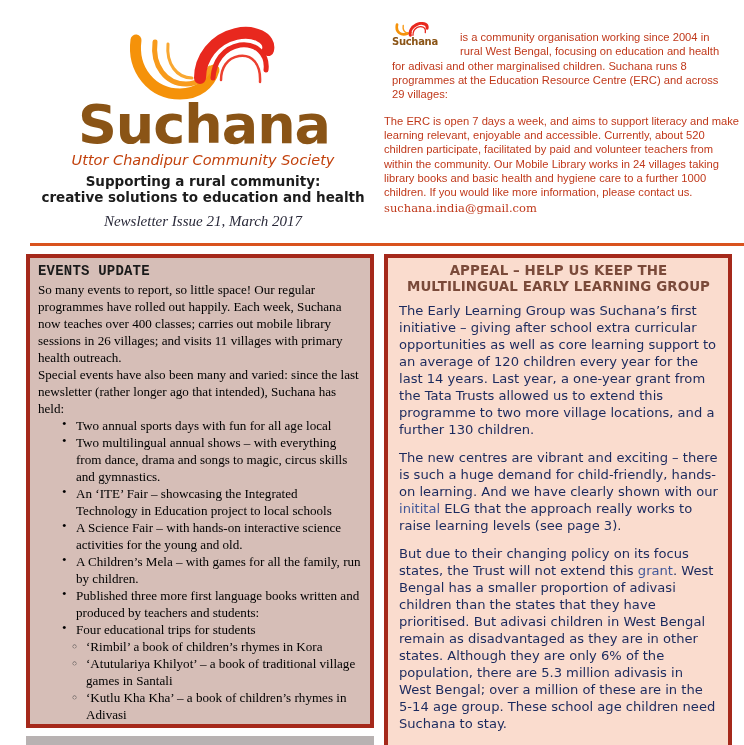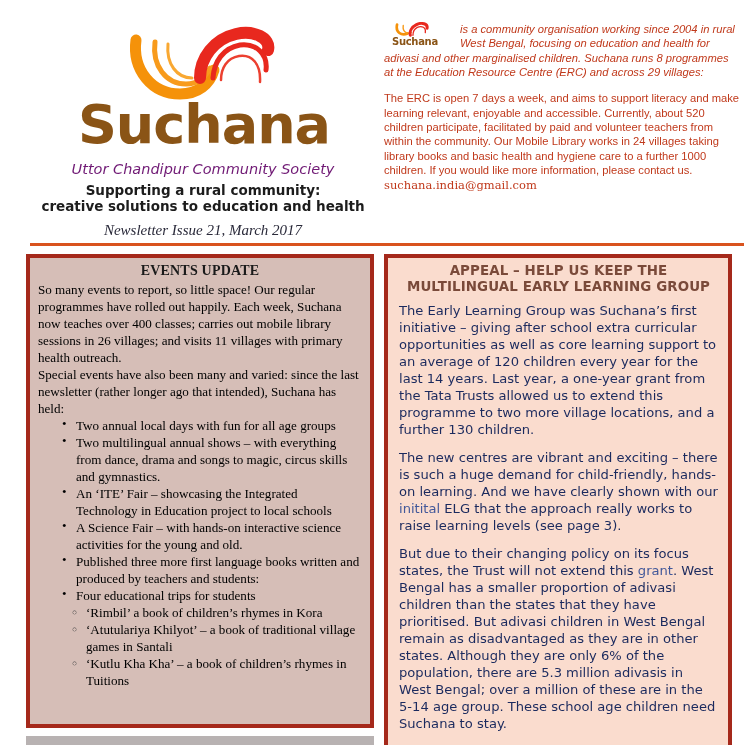--- a/index.html
+++ b/index.html
@@ -45,22 +45,21 @@
     color: #8a5416;
     letter-spacing: -1px;
     line-height: 1;
     margin-top: -6px;
     margin-left: 28px;
   }
   .brand-sub1 {
     font-family: "DejaVu Sans", sans-serif;
     font-size: 14.5px;
     font-style: italic;
-    color: #701a75;
-    margin-top: 9px;
+    color: #c2410c;
     margin-left: 26px;
   }
   .brand-sub2 {
     font-family: "DejaVu Sans", sans-serif;
     font-size: 13.5px;
     font-weight: bold;
     color: #1c1c1c;
     text-align: center;
     line-height: 1.22;
     margin-top: 5px;
@@ -94,21 +93,21 @@
   .inline-logo .il-word {
     position: absolute;
     left: 2px;
     bottom: -1px;
     font-family: "DejaVu Sans", sans-serif;
     font-size: 10px;
     font-weight: bold;
     color: #8a5416;
     letter-spacing: -0.3px;
   }
-  .intro-p { margin: 0; font-style: italic; }
+  .intro-p { margin: 8px; }
   .prog-list { font-weight: bold; margin: 0; }
   .erc-p { margin: 12px 0 0 0; }
   .email-line {
     text-align: left;
     margin-top: 1px;
     font-family: "DejaVu Serif", serif;
     font-size: 11.5px;
     color: #c0391b;
   }
 
@@ -144,25 +143,25 @@
     height: 474px;
   }
   .box-appeal {
     width: 348px;
     background: #fadcce;
     padding: 5px 10px 6px 11px;
     height: 547px;
   }
 
   .head-events {
-    font-family: Liberation Serif, serif;
+    font-family: Liberation Mono, monospace;
     font-size: 14px;
     font-weight: bold;
     color: #1a1a1a;
-    text-align: center;
+    text-align: left;
     letter-spacing: 0.2px;
     margin-bottom: 2px;
   }
   .events-body {
     font-family: Liberation Serif, serif;
     font-size: 13.1px;
     color: #000000;
     line-height: 1.30;
   }
   .events-body p { margin: 0; }
@@ -272,31 +271,32 @@
 <div class="rule-orange"></div>
 
 <div class="columns">
 
   <div class="box box-events">
     <div class="head-events">EVENTS UPDATE</div>
     <div class="events-body">
       <p>So many events to report, so little space! Our regular programmes have rolled out happily. Each week, Suchana now teaches over 400 classes; carries out mobile library sessions in 26 villages; and visits 11 villages with primary health outreach.</p>
       <p>Special events have also been many and varied: since the last newsletter (rather longer ago that intended), Suchana has held:</p>
       <ul>
-        <li>Two annual local days with fun for all age groups</li>
+        <li>Two annual sports days with fun for all age local</li>
         <li>Two multilingual annual shows – with everything from dance, drama and songs to magic, circus skills and gymnastics.</li>
         <li>An ‘ITE’ Fair – showcasing the Integrated Technology in Education project to local schools</li>
         <li>A Science Fair – with hands-on interactive science activities for the young and old.</li>
+        <li>A Children’s Mela – with games for all the family, run by children.</li>
         <li>Published three more first language books written and produced by teachers and students:</li>
         <li>Four educational trips for students</li>
       </ul>
       <ul class="sub">
         <li>‘Rimbil’ a book of children’s rhymes in Kora</li>
         <li>‘Atutulariya Khilyot’ – a book of traditional village games in Santali</li>
-        <li>‘Kutlu Kha Kha’ – a book of children’s rhymes in Tuitions</li>
+        <li>‘Kutlu Kha Kha’ – a book of children’s rhymes in Adivasi</li>
       </ul>
     </div>
   </div>
 
   <div class="box box-appeal">
     <div class="head-appeal">
       <div>APPEAL – HELP US KEEP THE</div>
       <div>MULTILINGUAL EARLY LEARNING GROUP</div>
     </div>
     <div class="appeal-body">

